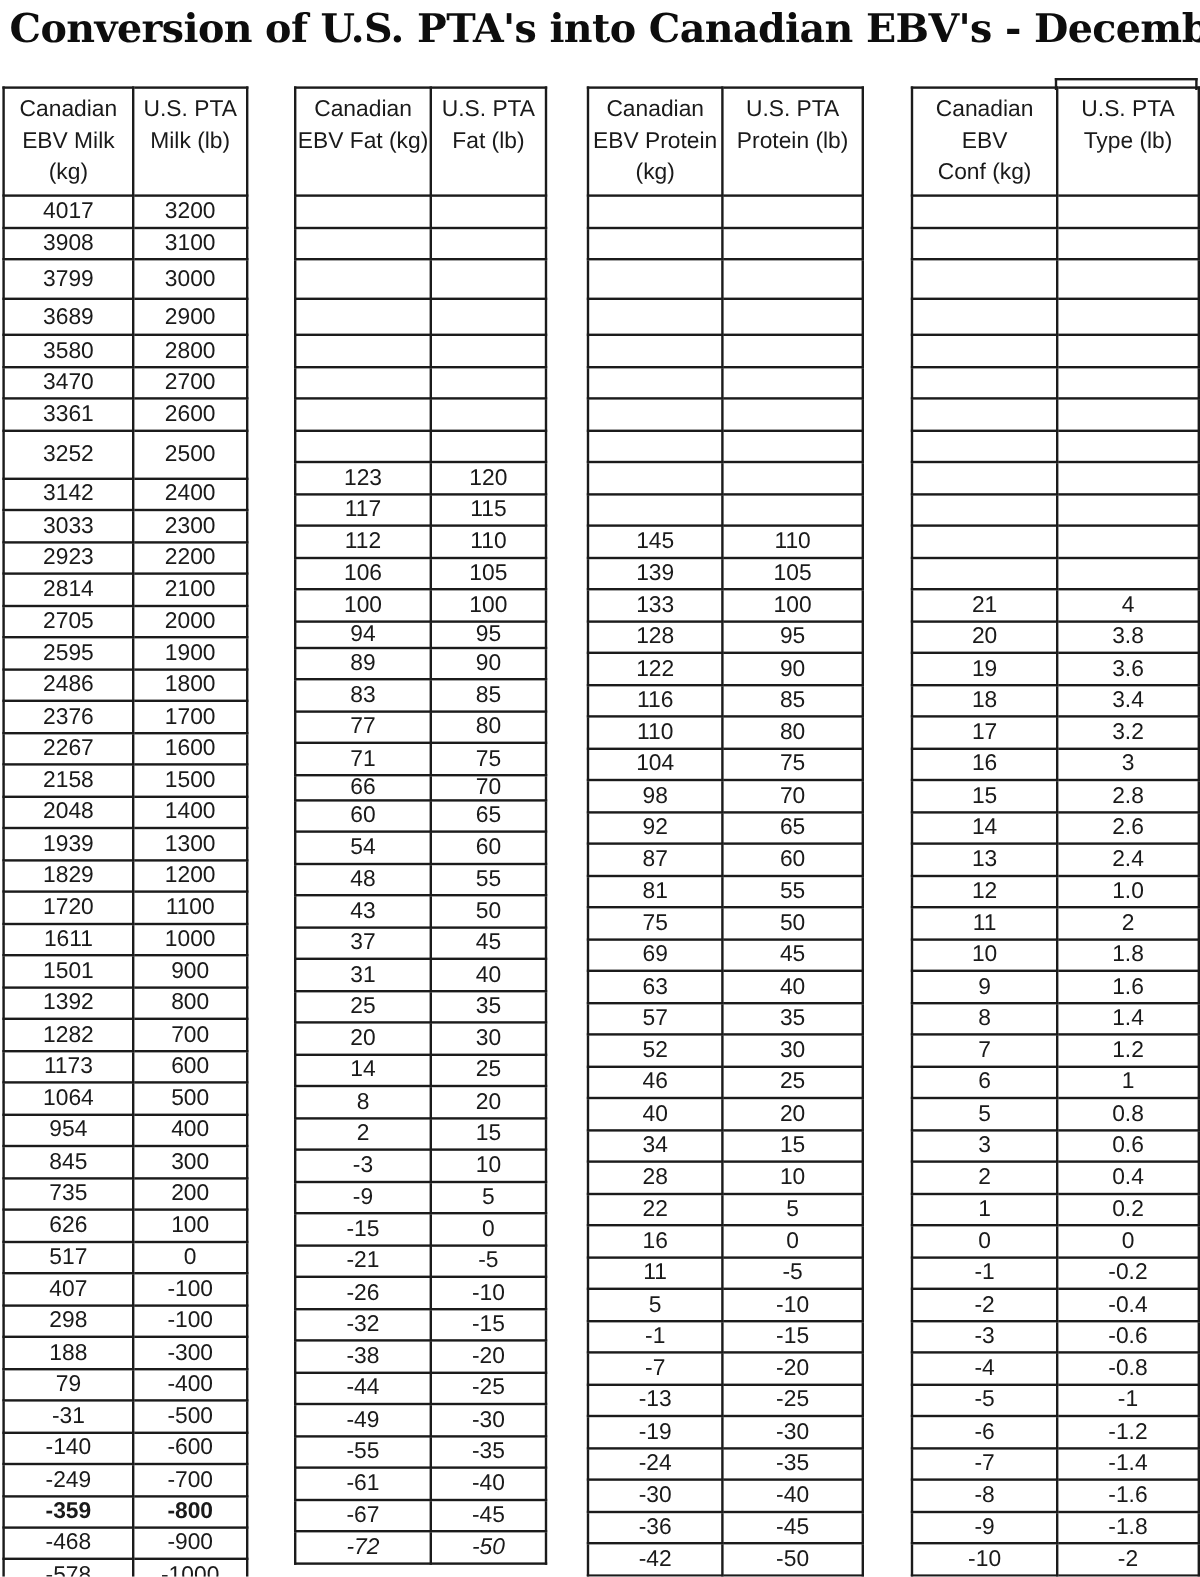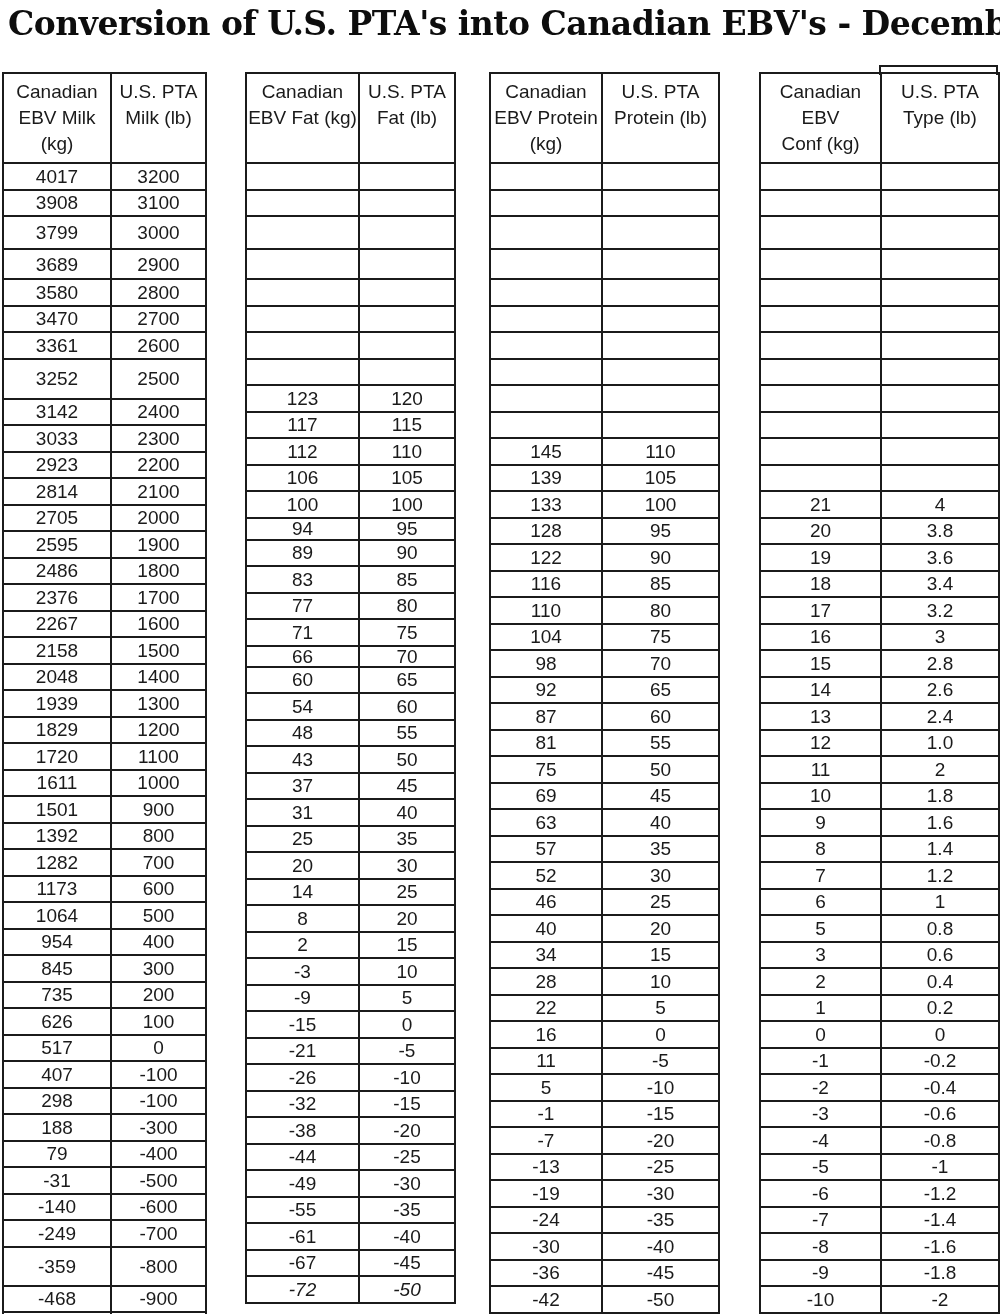--- a/index.html
+++ b/index.html
@@ -245,21 +245,21 @@
           <td>-500</td>
         </tr>
         <tr style="height: 26.5px;">
           <td>-140</td>
           <td>-600</td>
         </tr>
         <tr style="height: 26.5px;">
           <td>-249</td>
           <td>-700</td>
         </tr>
-        <tr style="height: 39px;">
+        <tr style="height: 26px; font-weight: bold;">
           <td>-359</td>
           <td>-800</td>
         </tr>
         <tr style="height: 26.5px;">
           <td>-468</td>
           <td>-900</td>
         </tr>
         <tr style="height: 26.5px;">
           <td>-578</td>
           <td>-1000</td>

